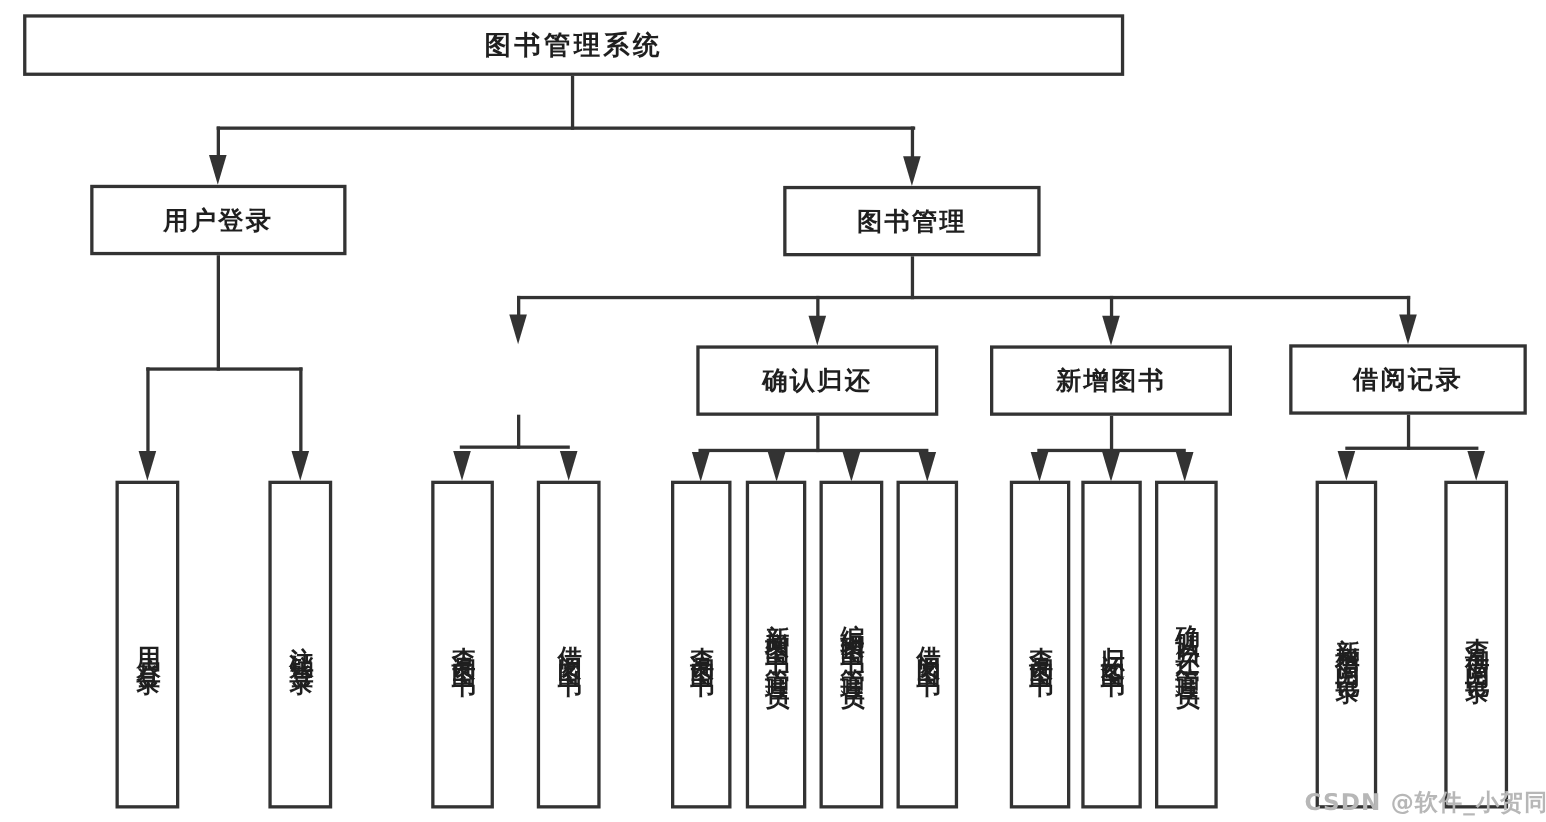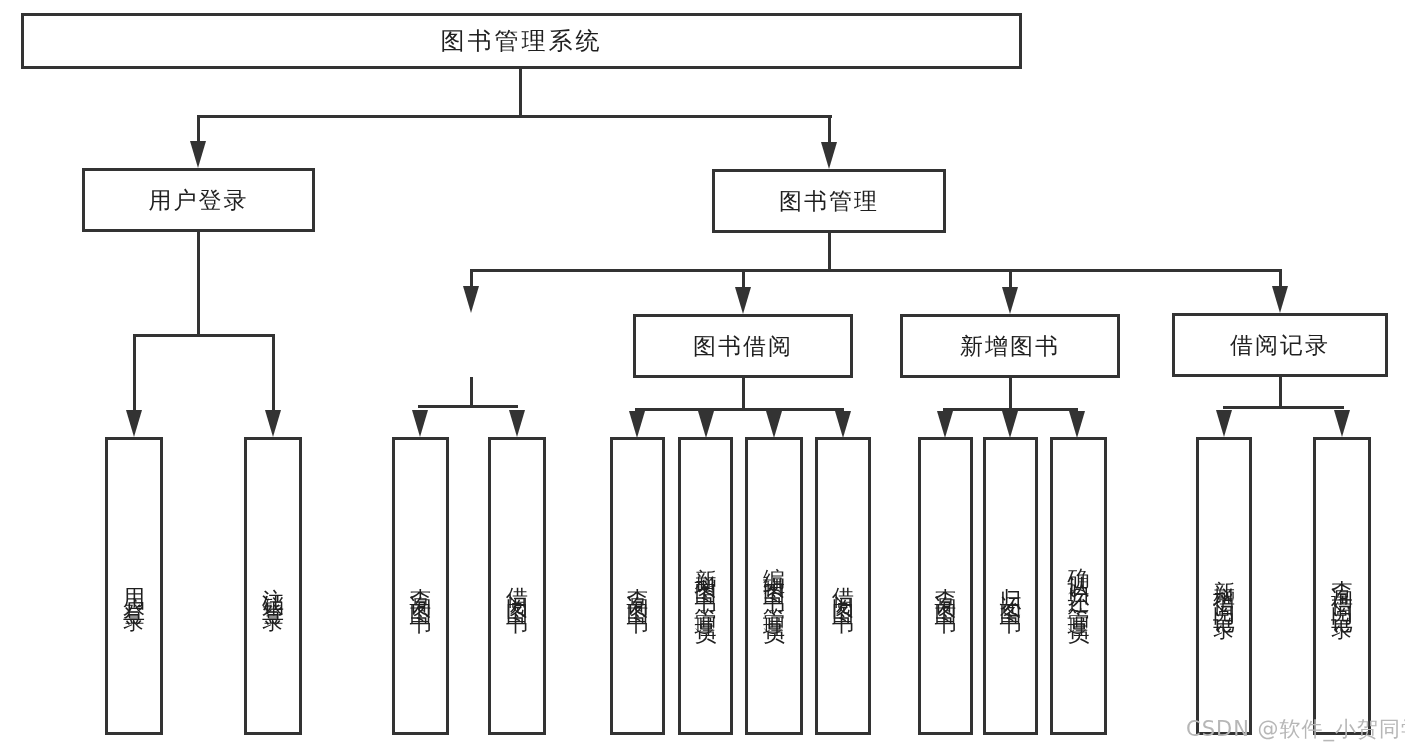--- a/index.html
+++ b/index.html
@@ -1,17 +1,17 @@
 <!DOCTYPE html>
 <html style="--line: #333333; --text: #1f1f1f; --wm: #b7b7b7; --bg: #ffffff;"><head>
 <meta charset="utf-8">
 <style>
   html,body{margin:0;padding:0;background:#fff;}
   body{font-family:"DejaVu Sans","Liberation Sans",sans-serif;}
-  #canvas{position:relative;width:1405px;height:747px;background:var(--bg,#fff);overflow:hidden;}
+  #canvas{position:relative;width:1405px;height:747px;background:var(--bg,#fff);overflow:hidden;font-weight:bold;}
 
   .node{
     position:absolute;
     box-sizing:border-box;
     border:3px solid var(--line,#333);
     background:#fff;
     display:flex;align-items:center;justify-content:center;
   }
   .hlabel{
     font-size:23px;letter-spacing:2px;color:var(--text,#1f1f1f);white-space:nowrap;
@@ -70,21 +70,21 @@
   <div class="vline" style="left:470px;top:269px;width:3px;height:20px"></div>
   <div class="arrow" style="left:463px;top:286px"></div>
   <div class="vline" style="left:742px;top:269px;width:3px;height:20px"></div>
   <div class="arrow" style="left:735px;top:287px"></div>
   <div class="vline" style="left:1009px;top:269px;width:3px;height:20px"></div>
   <div class="arrow" style="left:1002px;top:287px"></div>
   <div class="vline" style="left:1279px;top:269px;width:3px;height:20px"></div>
   <div class="arrow" style="left:1272px;top:286px"></div>
 
   <div class="node" style="left:633px;top:314px;width:220px;height:64px">
-    <span class="hlabel">图书借阅</span>
+    <span class="hlabel">确认归还</span>
   </div>
   <div class="node" style="left:900px;top:314px;width:220px;height:64px">
     <span class="hlabel">新增图书</span>
   </div>
   <div class="node" style="left:1172px;top:313px;width:216px;height:64px">
     <span class="hlabel">借阅记录</span>
   </div>
 
   <div class="vline" style="left:470px;top:377px;width:3px;height:31px"></div>
   <div class="hline" style="left:418px;top:405px;width:100px;height:3px"></div>

